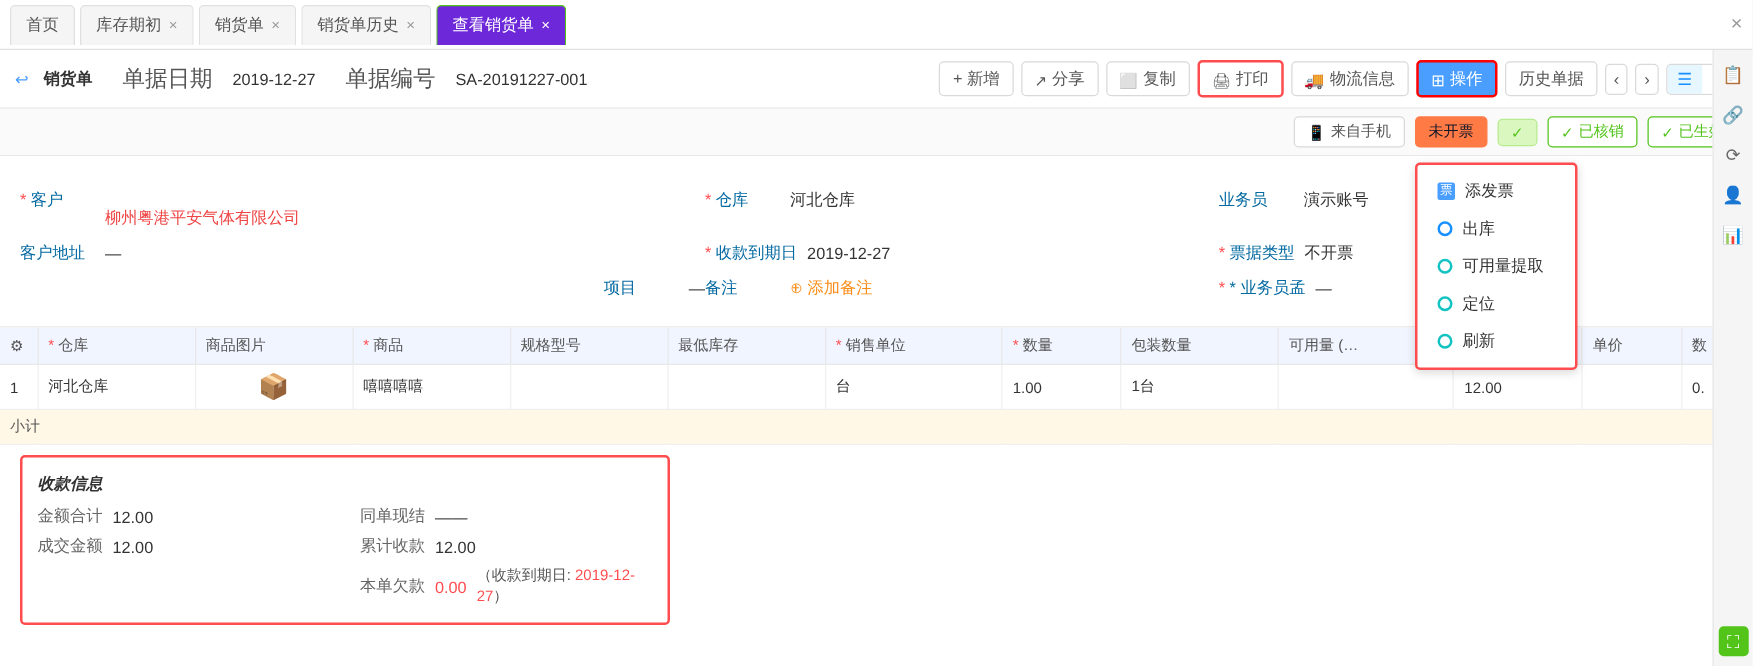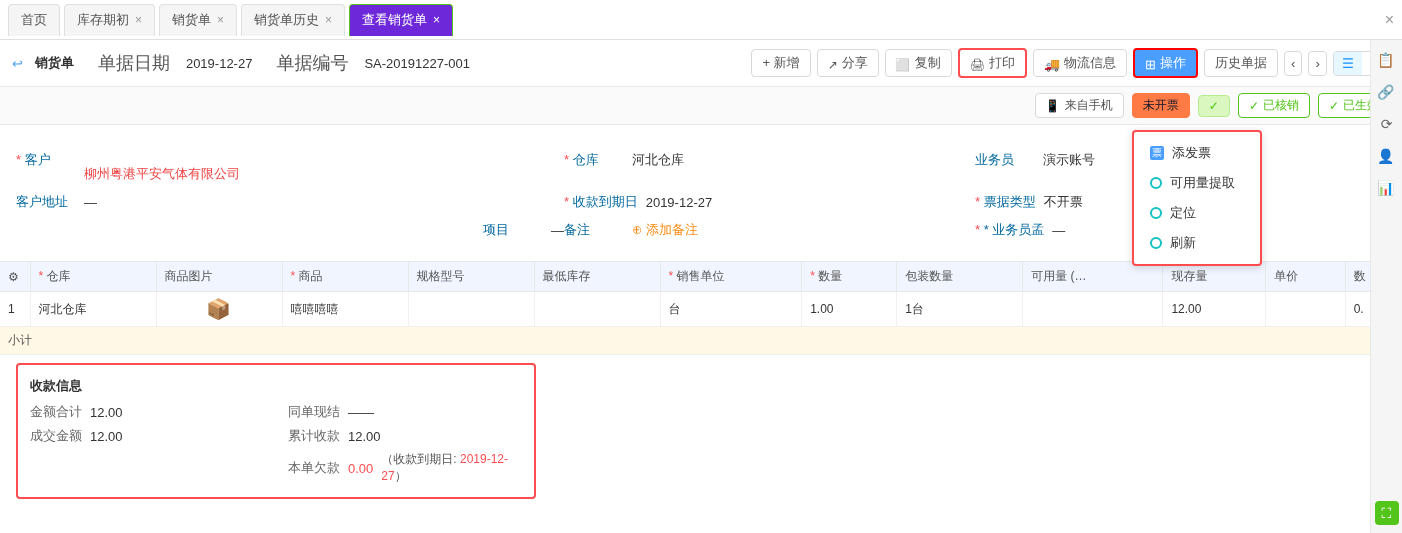--- a/index.html
+++ b/index.html
@@ -64,21 +64,21 @@
     thead tr { background: #f0f5ff; }
     thead th { padding: 6px 8px; text-align: left; border-right: 1px solid #e8e8e8; border-bottom: 1px solid #e8e8e8; white-space: nowrap; color: #555; font-weight: normal; }
     thead th.required::before { content: '* '; color: #ff4d4f; }
     tbody tr td { padding: 5px 8px; border-right: 1px solid #f0f0f0; border-bottom: 1px solid #f0f0f0; white-space: nowrap; }
     tbody tr.subtotal td { background: #fff8e6; color: #555; }
 
     
     .payment-section {
       border: 2px solid #ff4d4f; border-radius: 4px; margin: 8px 16px; padding: 12px; max-width: 520px; background: #fff;
     }
-    .payment-title { font-weight: bold; margin-bottom: 8px; font-size: 13px; }
+    .payment-title { font-weight: bold; margin-bottom: 8px; font-size: 13px; font-style: italic; }
     .payment-grid { display: grid; grid-template-columns: 1fr 1fr; gap: 6px 24px; }
     .payment-row { display: flex; align-items: center; gap: 8px; }
     .payment-label { color: #666; white-space: nowrap; }
     .payment-value { color: #333; }
     .payment-value.red { color: #ff4d4f; }
 
     
     .right-sidebar {
       position: absolute; right: 0; top: 0; bottom: 0; width: 32px; background: #f5f5f5; border-left: 1px solid #e8e8e8; display: flex; flex-direction: column; align-items: center; gap: 8px; padding-top: 8px;
     }
@@ -319,20 +319,24 @@
       <div class="sidebar-icon">📊</div>
       <div class="sidebar-icon green">⛶</div>
     </div>
 
     <div class="dropdown-menu">
       <div class="dropdown-item">
         <span class="icon-square">票</span>
         <span>添发票</span>
       </div>
       <div class="dropdown-item">
+        <span class="icon-circle blue"></span>
+        <span>出库</span>
+      </div>
+      <div class="dropdown-item">
         <span class="icon-circle cyan"></span>
         <span>可用量提取</span>
       </div>
       <div class="dropdown-item">
         <span class="icon-circle cyan"></span>
         <span>定位</span>
       </div>
       <div class="dropdown-item">
         <span class="icon-circle cyan"></span>
         <span>刷新</span>

